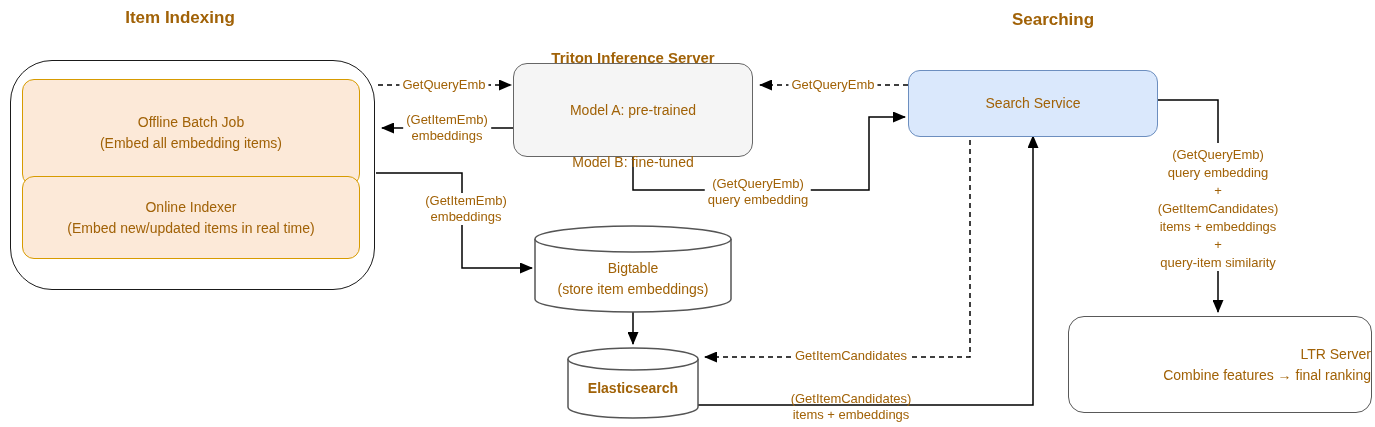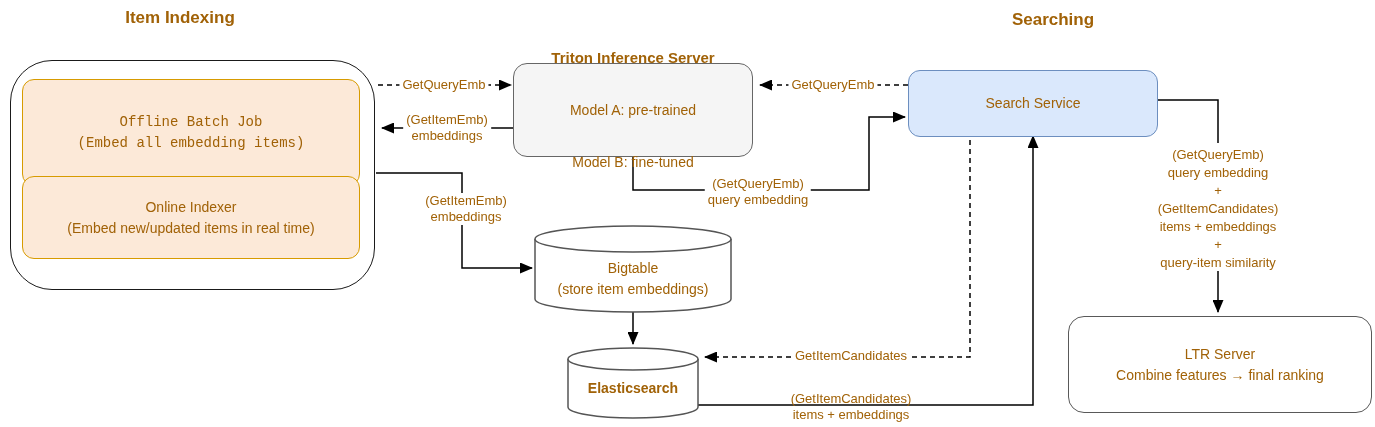--- a/index.html
+++ b/index.html
@@ -16,28 +16,28 @@
   .group-box {
     position:absolute; left:10px; top:60px; width:365px; height:230px;
     border:1.5px solid #1a1a1a; border-radius:42px; background:#fff; box-sizing:border-box;
   }
   .node {
     position:absolute; display:flex; flex-direction:column; justify-content:center;
     text-align:center; font-size:14px; line-height:1.5; box-sizing:border-box;
   }
   .node .bold { font-weight:bold; font-size:15px; }
   .orange { background:#fce9d8; border:1.5px solid #d79b00; border-radius:12px; }
-  #node-offline { left:22px; top:79px;  width:338px; height:107px;font-family:Liberation Mono, monospace; }
+  #node-offline { left:22px; top:79px;  width:338px; height:107px; }
   #node-online  { left:22px; top:176px; width:338px; height:83px; }
   .gray  { background:#f5f5f5; border:1.5px solid #666666; border-radius:14px;gap:32px; }
   #node-triton  { left:513px; top:63px; width:240px; height:94px; line-height:1.42; }
   .blue  { background:#dae8fc; border:1.5px solid #6c8ebf; border-radius:12px; }
   #node-search  { left:908px; top:70px; width:250px; height:67px; }
   .whitebox { background:#ffffff; border:1.5px solid #595959; border-radius:16px; }
-  #node-ltr     { left:1068px; top:316px; width:304px; height:97px; }
+  #node-ltr     { left:1068px; top:316px; width:304px; height:97px;align-items:flex-end; }
 
   svg.wires { position:absolute; left:0; top:0; width:1375px; height:427px; pointer-events:none; }
 
   .cyl-label { position:absolute; text-align:center; font-size:14px; line-height:21px; }
   #bigtable-label { left:535px; top:258px; width:196px; }
   #elasticsearch-label { left:568px; top:378px; width:130px;font-weight:bold; }
 
   .edge-label {
     position:absolute; transform:translate(-50%,-50%); background:#ffffff;
     font-size:13px; line-height:16px; text-align:center; padding:0 3px; white-space:nowrap;

